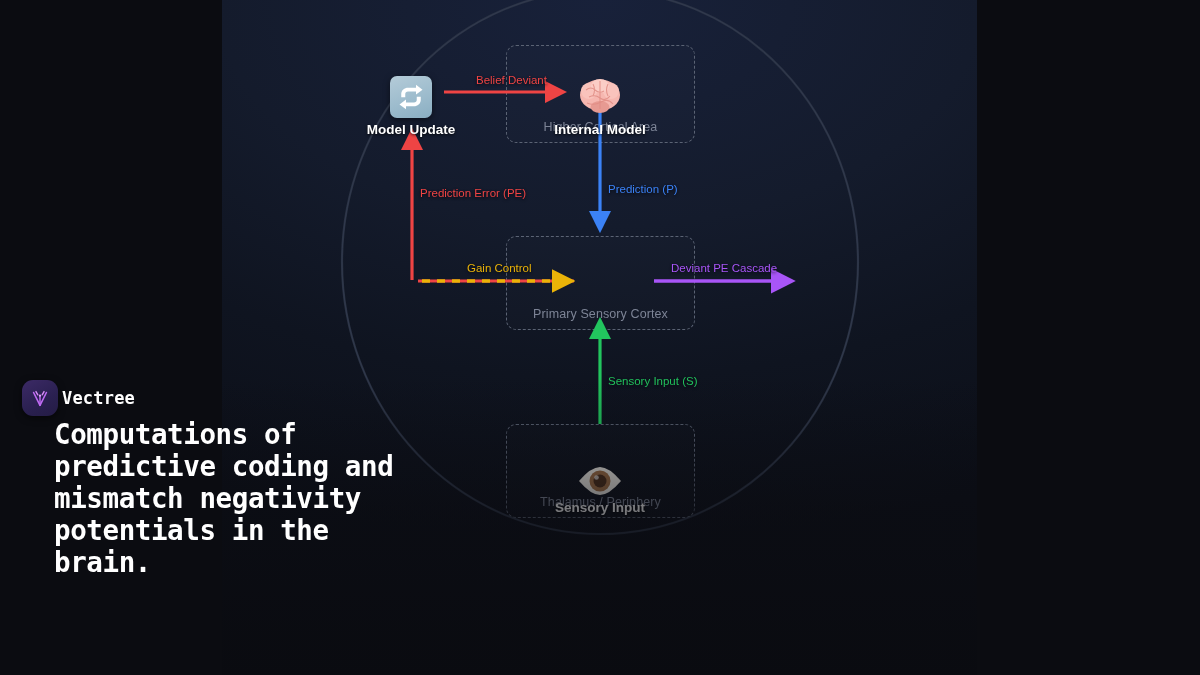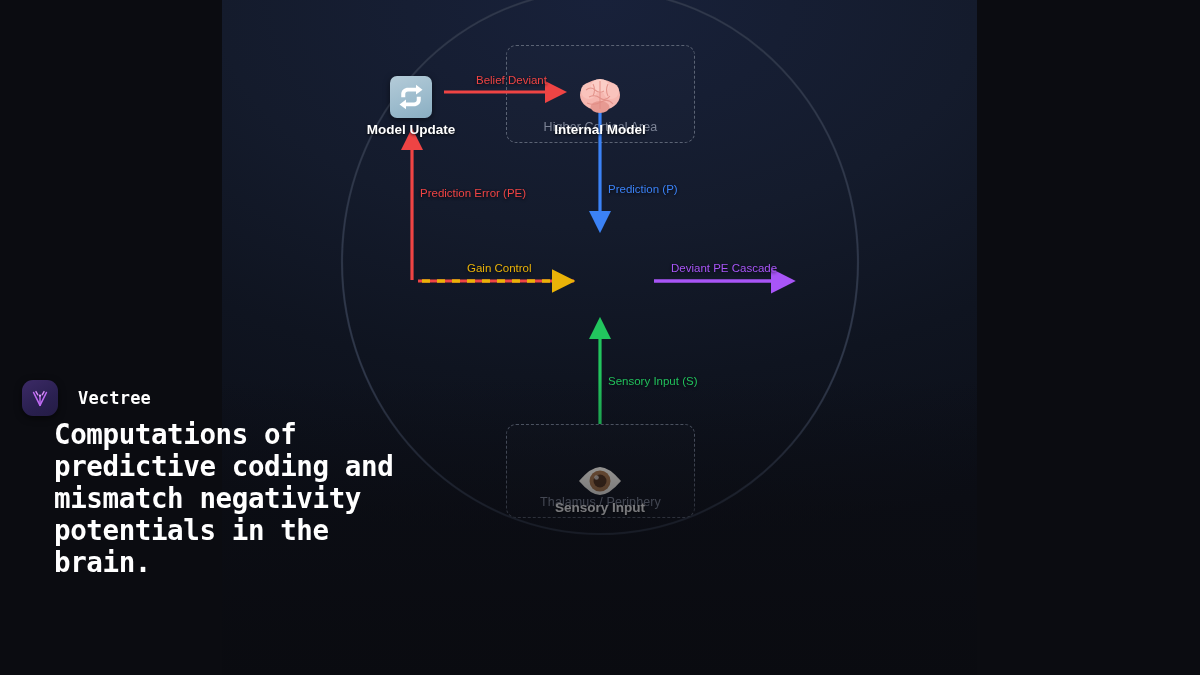--- a/index.html
+++ b/index.html
@@ -60,21 +60,21 @@
   .icon-mmn { width: 76px; height: 62px; }
 
   
   .edges { position: absolute; left: 0; top: 0; width: 755px; height: 675px; pointer-events: none; }
   .edge-label {
     position: absolute; font-size: 11.5px; white-space: nowrap;
     text-shadow: 0 1px 3px rgba(8,10,16,.95);
   }
 
   
-  .brand { position: absolute; left: 22px; top: 380px; display: flex; align-items: center; gap: 20px; }
+  .brand { position: absolute; left: 22px; top: 380px; display: flex; align-items: center; gap: 4px; }
   .brand-mark {
     width: 36px; height: 36px; border-radius: 11px;
     background: linear-gradient(150deg,#3c2a66 0%,#2a2050 60%,#241c45 100%);
     display: flex; align-items: center; justify-content: center;
     box-shadow: 0 2px 7px rgba(0,0,0,.55);
   }
   .brand-name {
     font-family: "DejaVu Sans Mono", monospace;
     font-size: 17px; font-weight: bold; color: #ffffff; letter-spacing: .2px;
   }
@@ -99,20 +99,23 @@
 
     <svg class="bg-arc" viewBox="0 0 755 675">
       <ellipse cx="378" cy="262" rx="258" ry="272" fill="none" stroke="#2e3646" stroke-width="2.2" opacity="0.85"></ellipse>
       <ellipse cx="378" cy="262" rx="258" ry="272" fill="none" stroke="#39425a" stroke-width="1" opacity="0.45"></ellipse>
     </svg>
 
     <div class="group-box" style="left:284px; top:45px; width:189px; height:98px;">
       <div class="group-label" style="bottom:8px;">Higher Cortical Area</div>
     </div>
 
+    <div class="group-box" style="left:284px; top:236px; width:189px; height:94px;">
+      <div class="group-label" style="bottom:8px;">Primary Sensory Cortex</div>
+    </div>
 
     <div class="group-box" style="left:284px; top:424px; width:189px; height:94px;">
       <div class="group-label" style="bottom:8px;">Thalamus / Periphery</div>
     </div>
 
     <svg class="edges" viewBox="0 0 755 675">
       <defs>
         <marker id="ah-red" markerWidth="7" markerHeight="7" refX="5.4" refY="3.5" orient="auto">
           <path d="M0,0 L7,3.5 L0,7 Z" fill="#ef4444"></path>
         </marker>

